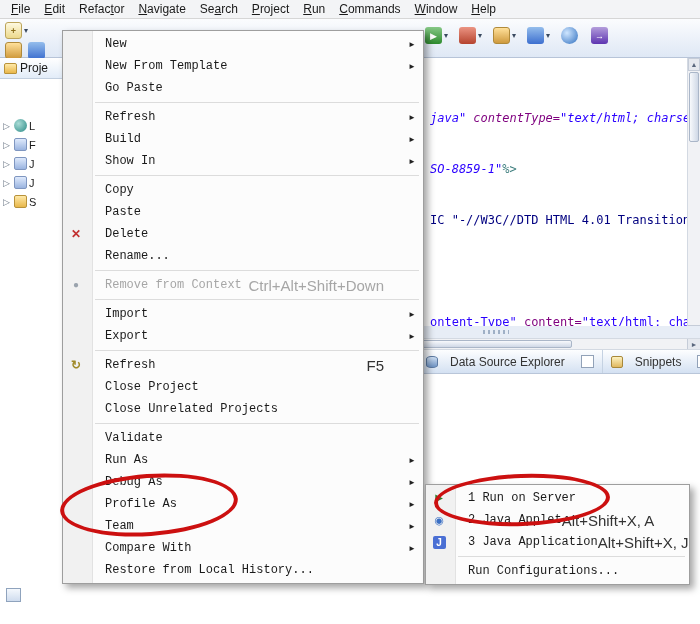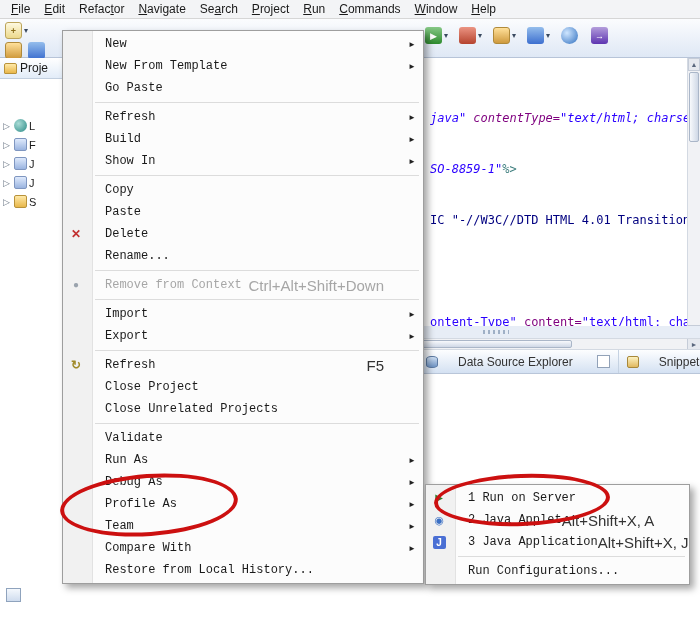--- a/index.html
+++ b/index.html
@@ -56,21 +56,21 @@
   .vscroll .sbtn.bottom { position:absolute; bottom:0; left:0; right:0; }
   .vthumb { position:absolute; left:1px; right:1px; top:14px; height:70px; background:linear-gradient(90deg,#f7f9fc,#cfd8e6); border:1px solid #aab6c8; border-radius:2px; }
   .sash { position:absolute; left:62px; right:0; top:326px; height:12px; background:#e7edf6; }
   .grip { position:absolute; left:421px; top:4px; width:26px; height:4px; background:repeating-linear-gradient(90deg,#9fb0c6 0 2px,transparent 2px 5px); }
   .hscroll { position:absolute; left:62px; right:0; top:338px; height:12px; background:#f1f2f5; border-top:1px solid #d3d9e2; border-bottom:1px solid #d3d9e2; }
   .hthumb { position:absolute; left:360px; width:150px; top:1px; bottom:1px; background:linear-gradient(#f7f9fc,#cfd8e6); border:1px solid #aab6c8; border-radius:2px; }
   .hbtn { position:absolute; right:0; top:0; bottom:0; width:13px; display:flex; align-items:center; justify-content:center; font-size:7px; color:#5a677d; background:#e6e9ef; border-left:1px solid #c5ccd8; }
 
   
   .bottom-tabs { position:absolute; left:62px; right:0; top:350px; height:24px; background:linear-gradient(#fdfeff,#d4e1f2); border-bottom:1px solid #b9c6d9; display:flex; align-items:flex-end; padding-left:356px; }
-  .btab { display:flex; align-items:center; gap:20px; height:23px; padding:0 8px; border-right:1px solid #c5d2e2; color:#333; white-space:nowrap; }
+  .btab { display:flex; align-items:center; gap:12px; height:23px; padding:0 8px; border-right:1px solid #c5d2e2; color:#333; white-space:nowrap; }
   .btab.selected { background:#fff; border:1px solid #a9b9cc; border-bottom:none; border-radius:3px 3px 0 0; }
   .bti { width:12px; height:12px; flex:none; border-radius:2px; }
   .bti-db { background:linear-gradient(#cfe0f4,#6e93c4); border-radius:5px/3px; border:1px solid #5d7ba3; }
   .bti-snip { background:linear-gradient(#fdf2c0,#e0b860); border:1px solid #a8883a; }
   .bti-console { background:linear-gradient(#6f83a5,#2e3c55); border:1px solid #22304a; }
   .tclose { width:13px; height:13px; border:1px solid #92a2b8; background:#fff; display:flex; align-items:center; justify-content:center; font-size:10px; color:#45556e; margin-left:4px; }
   .console-area { position:absolute; left:62px; right:0; top:374px; bottom:0; background:#fff; }
 
   
   .menu { position:absolute; border:1px solid #9e9e9e; box-shadow:4px 4px 7px rgba(0,0,0,.35); padding:2px 0;

